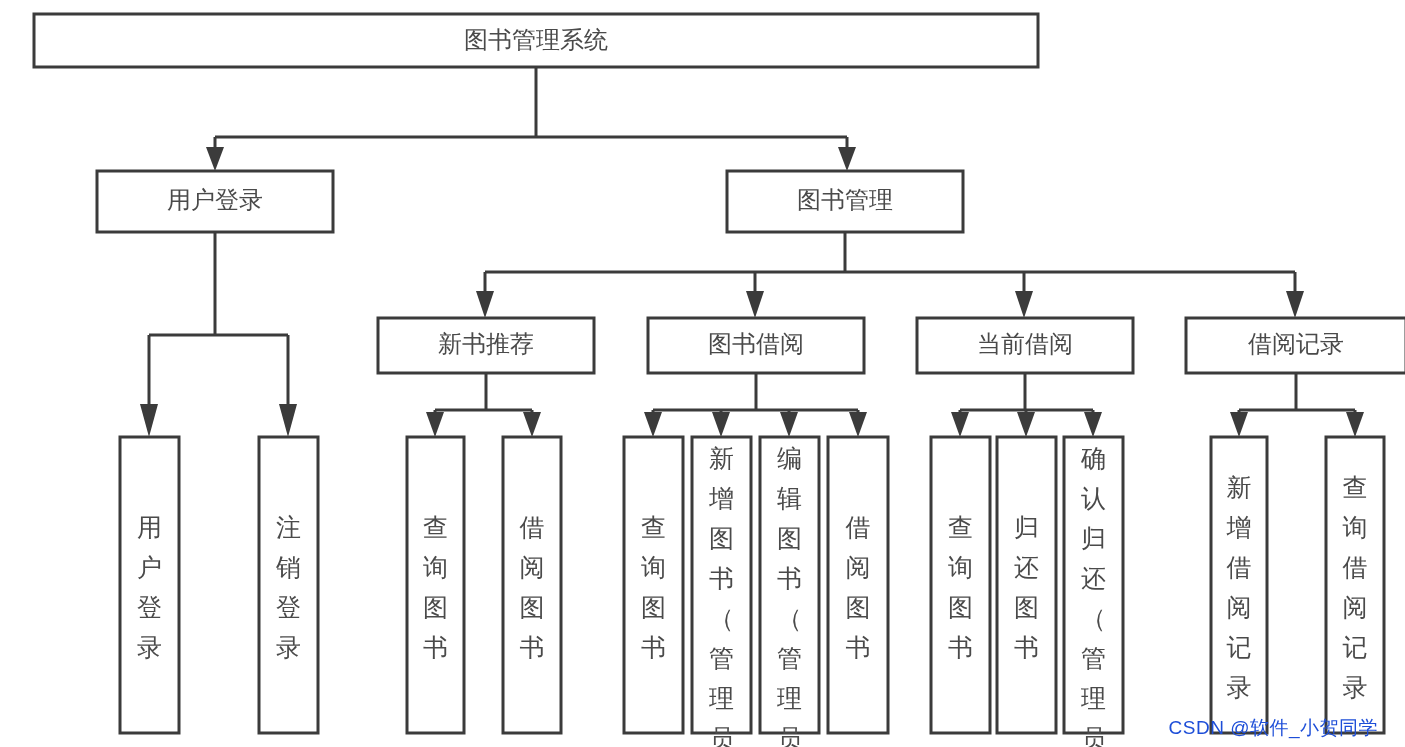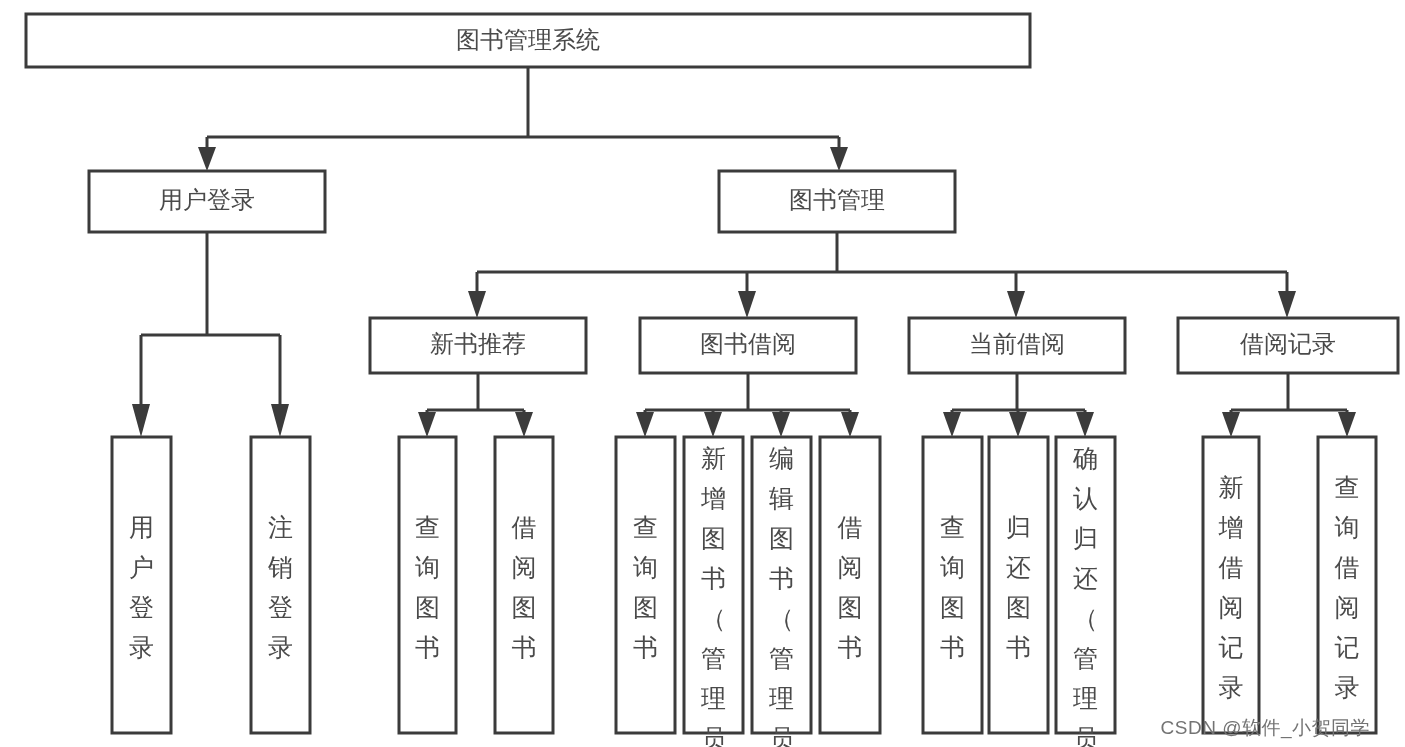--- a/index.html
+++ b/index.html
@@ -9,21 +9,21 @@
   }
   body {
     width: 1405px;
     height: 747px;
     font-family: "Liberation Sans", "DejaVu Sans", sans-serif;
     overflow: hidden;
     position: relative;
   }
   #diagram-root {
     position: absolute;
-    left: 8px;
+    left: 16px;
     top: 0;
     width: 1374px;
     height: 747px;
   }
   svg.diagram {
     display: block;
     width: 1405px;
     height: 747px;
   }
   .node-box {
@@ -53,21 +53,21 @@
     font-family: "Liberation Sans", "DejaVu Sans", sans-serif;
     font-size: 25px;
     text-anchor: middle;
   }
   .watermark {
     position: absolute;
     right: 12px;
     bottom: 6px;
     font-family: "Liberation Sans", "DejaVu Sans", sans-serif;
     font-size: 19px;
-    color: #737373;
+    color: #1d4ed8;
     white-space: nowrap;
     letter-spacing: 0.5px;
     pointer-events: none;
   }
 </style>
 </head>
 <body>
 
 <div id="diagram-root">
   <svg class="diagram" viewBox="0 0 1405 747" xmlns="http://www.w3.org/2000/svg">

